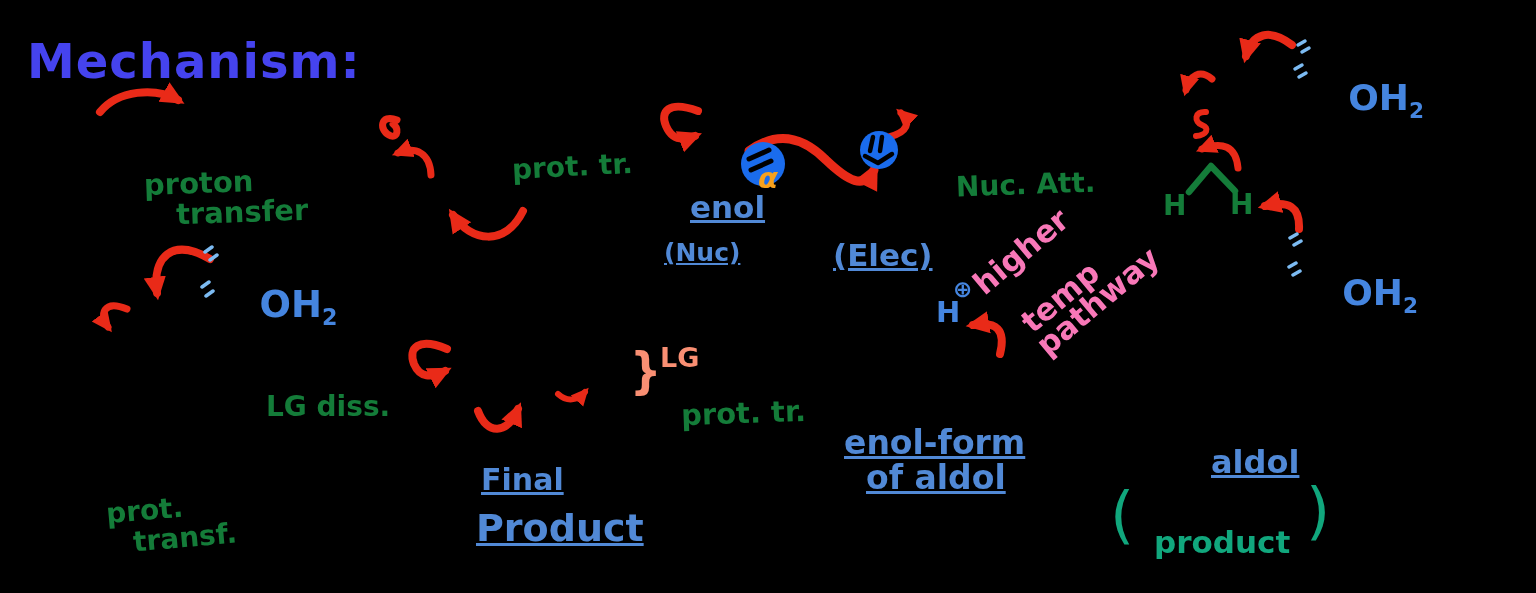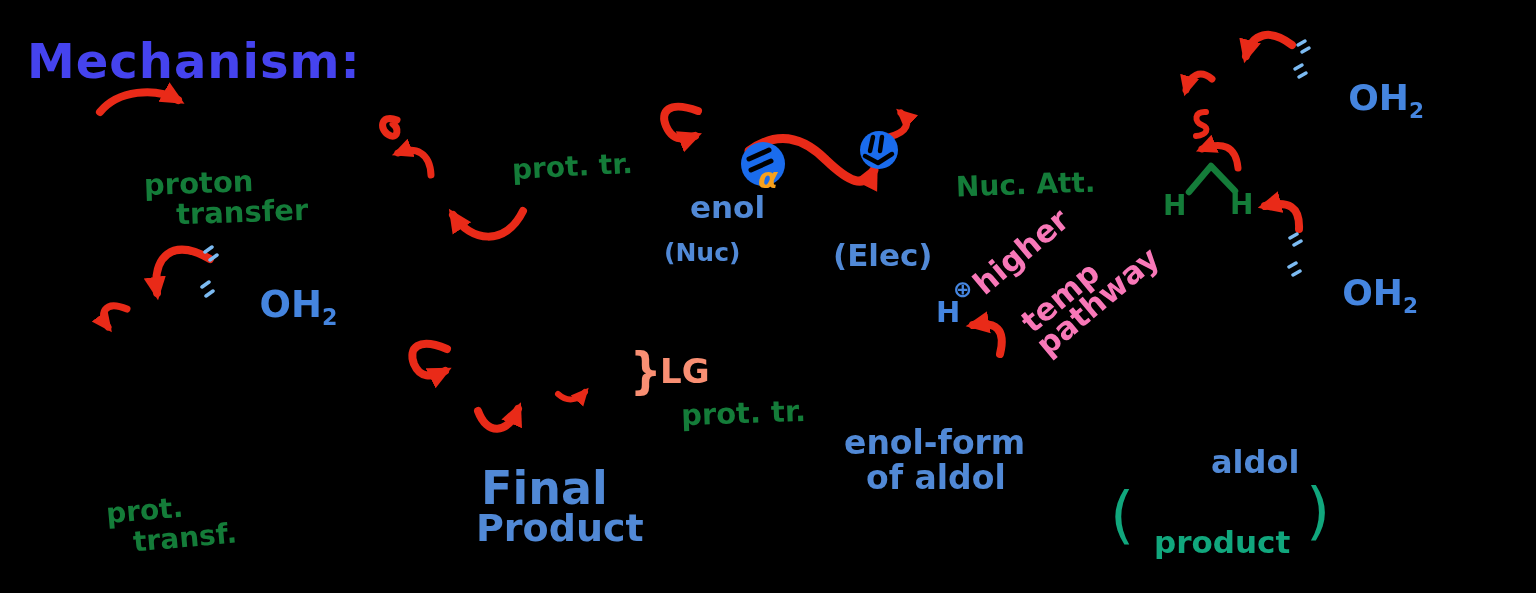--- a/index.html
+++ b/index.html
@@ -10,21 +10,21 @@
   html,body{margin:0;padding:0;background:var(--background);}
   #canvas{
     position:relative;width:1536px;height:593px;overflow:hidden;
     background:var(--background);
     font-family:"DejaVu Sans",sans-serif;
     text-align:center;
   }
   #drawing{position:absolute;left:0;top:0;}
   .t{position:absolute;white-space:pre;font-weight:700;line-height:1.05;}
   .green{color:var(--green);}
-  .blue{color:var(--blue);}
+  .blue{color:var(--blue);text-decoration:underline;}
   .water{color:var(--water);}
   .pink{color:var(--pink);}
   .teal{color:var(--teal);}
   .salmon{color:var(--salmon);}
   .orange{color:var(--orange);}
   .title{color:var(--title);letter-spacing:1px;}
   .sub{font-size:0.6em;vertical-align:-0.35em;}
   .rot40{transform:rotate(-40deg);transform-origin:0 100%;}
   .overbar{border-top:3px solid currentColor;padding-top:1px;}
   .arrow{stroke:var(--red);fill:none;stroke-linecap:round;stroke-linejoin:round;}
@@ -115,27 +115,28 @@
   <div class="t water" style="left:1298px;top:41px;font-size:36px">
     <span>OH</span><span class="sub">2</span>
   </div>
   <div class="t water" style="left:1292px;top:236px;font-size:36px">
     <span>OH</span><span class="sub">2</span>
   </div>
 
   <div class="t green" style="left:1163px;top:191px;font-size:28px">H</div>
   <div class="t green" style="left:1230px;top:190px;font-size:28px">H</div>
 
+  <div class="t green" style="left:266px;top:392px;font-size:28px">LG diss.</div>
 
   <div class="t salmon" style="left:630px;top:344px;font-size:44px;transform:scaleY(1.15);transform-origin:50% 0">}</div>
-  <div class="t salmon" style="left:660px;top:354px;font-size:34px">LG</div>
+  <div class="t salmon" style="left:660px;top:344px;font-size:27px">LG</div>
 
   <div class="t green" style="left:681px;top:398px;font-size:29px;transform:rotate(-2deg)">prot. tr.</div>
 
-  <div class="t blue" style="left:481px;top:464px;font-size:46px">Final</div>
+  <div class="t blue" style="left:481px;top:464px;font-size:30px">Final</div>
   <div class="t blue" style="left:476px;top:509px;font-size:38px">Product</div>
 
   <div class="t green" style="left:106px;top:496px;font-size:28px;transform:rotate(-5deg)">prot.</div>
   <div class="t green" style="left:133px;top:523px;font-size:28px;transform:rotate(-5deg)">transf.</div>
 
   <div class="t blue" style="left:866px;top:461px;font-size:33px">of aldol</div>
   <div class="t blue" style="left:844px;top:426px;font-size:33px">enol-form</div>
 
   <div class="t blue" style="left:1211px;top:446px;font-size:32px">aldol</div>
   <div class="t teal" style="left:1110px;top:482px;font-size:62px;font-weight:400">(</div>

